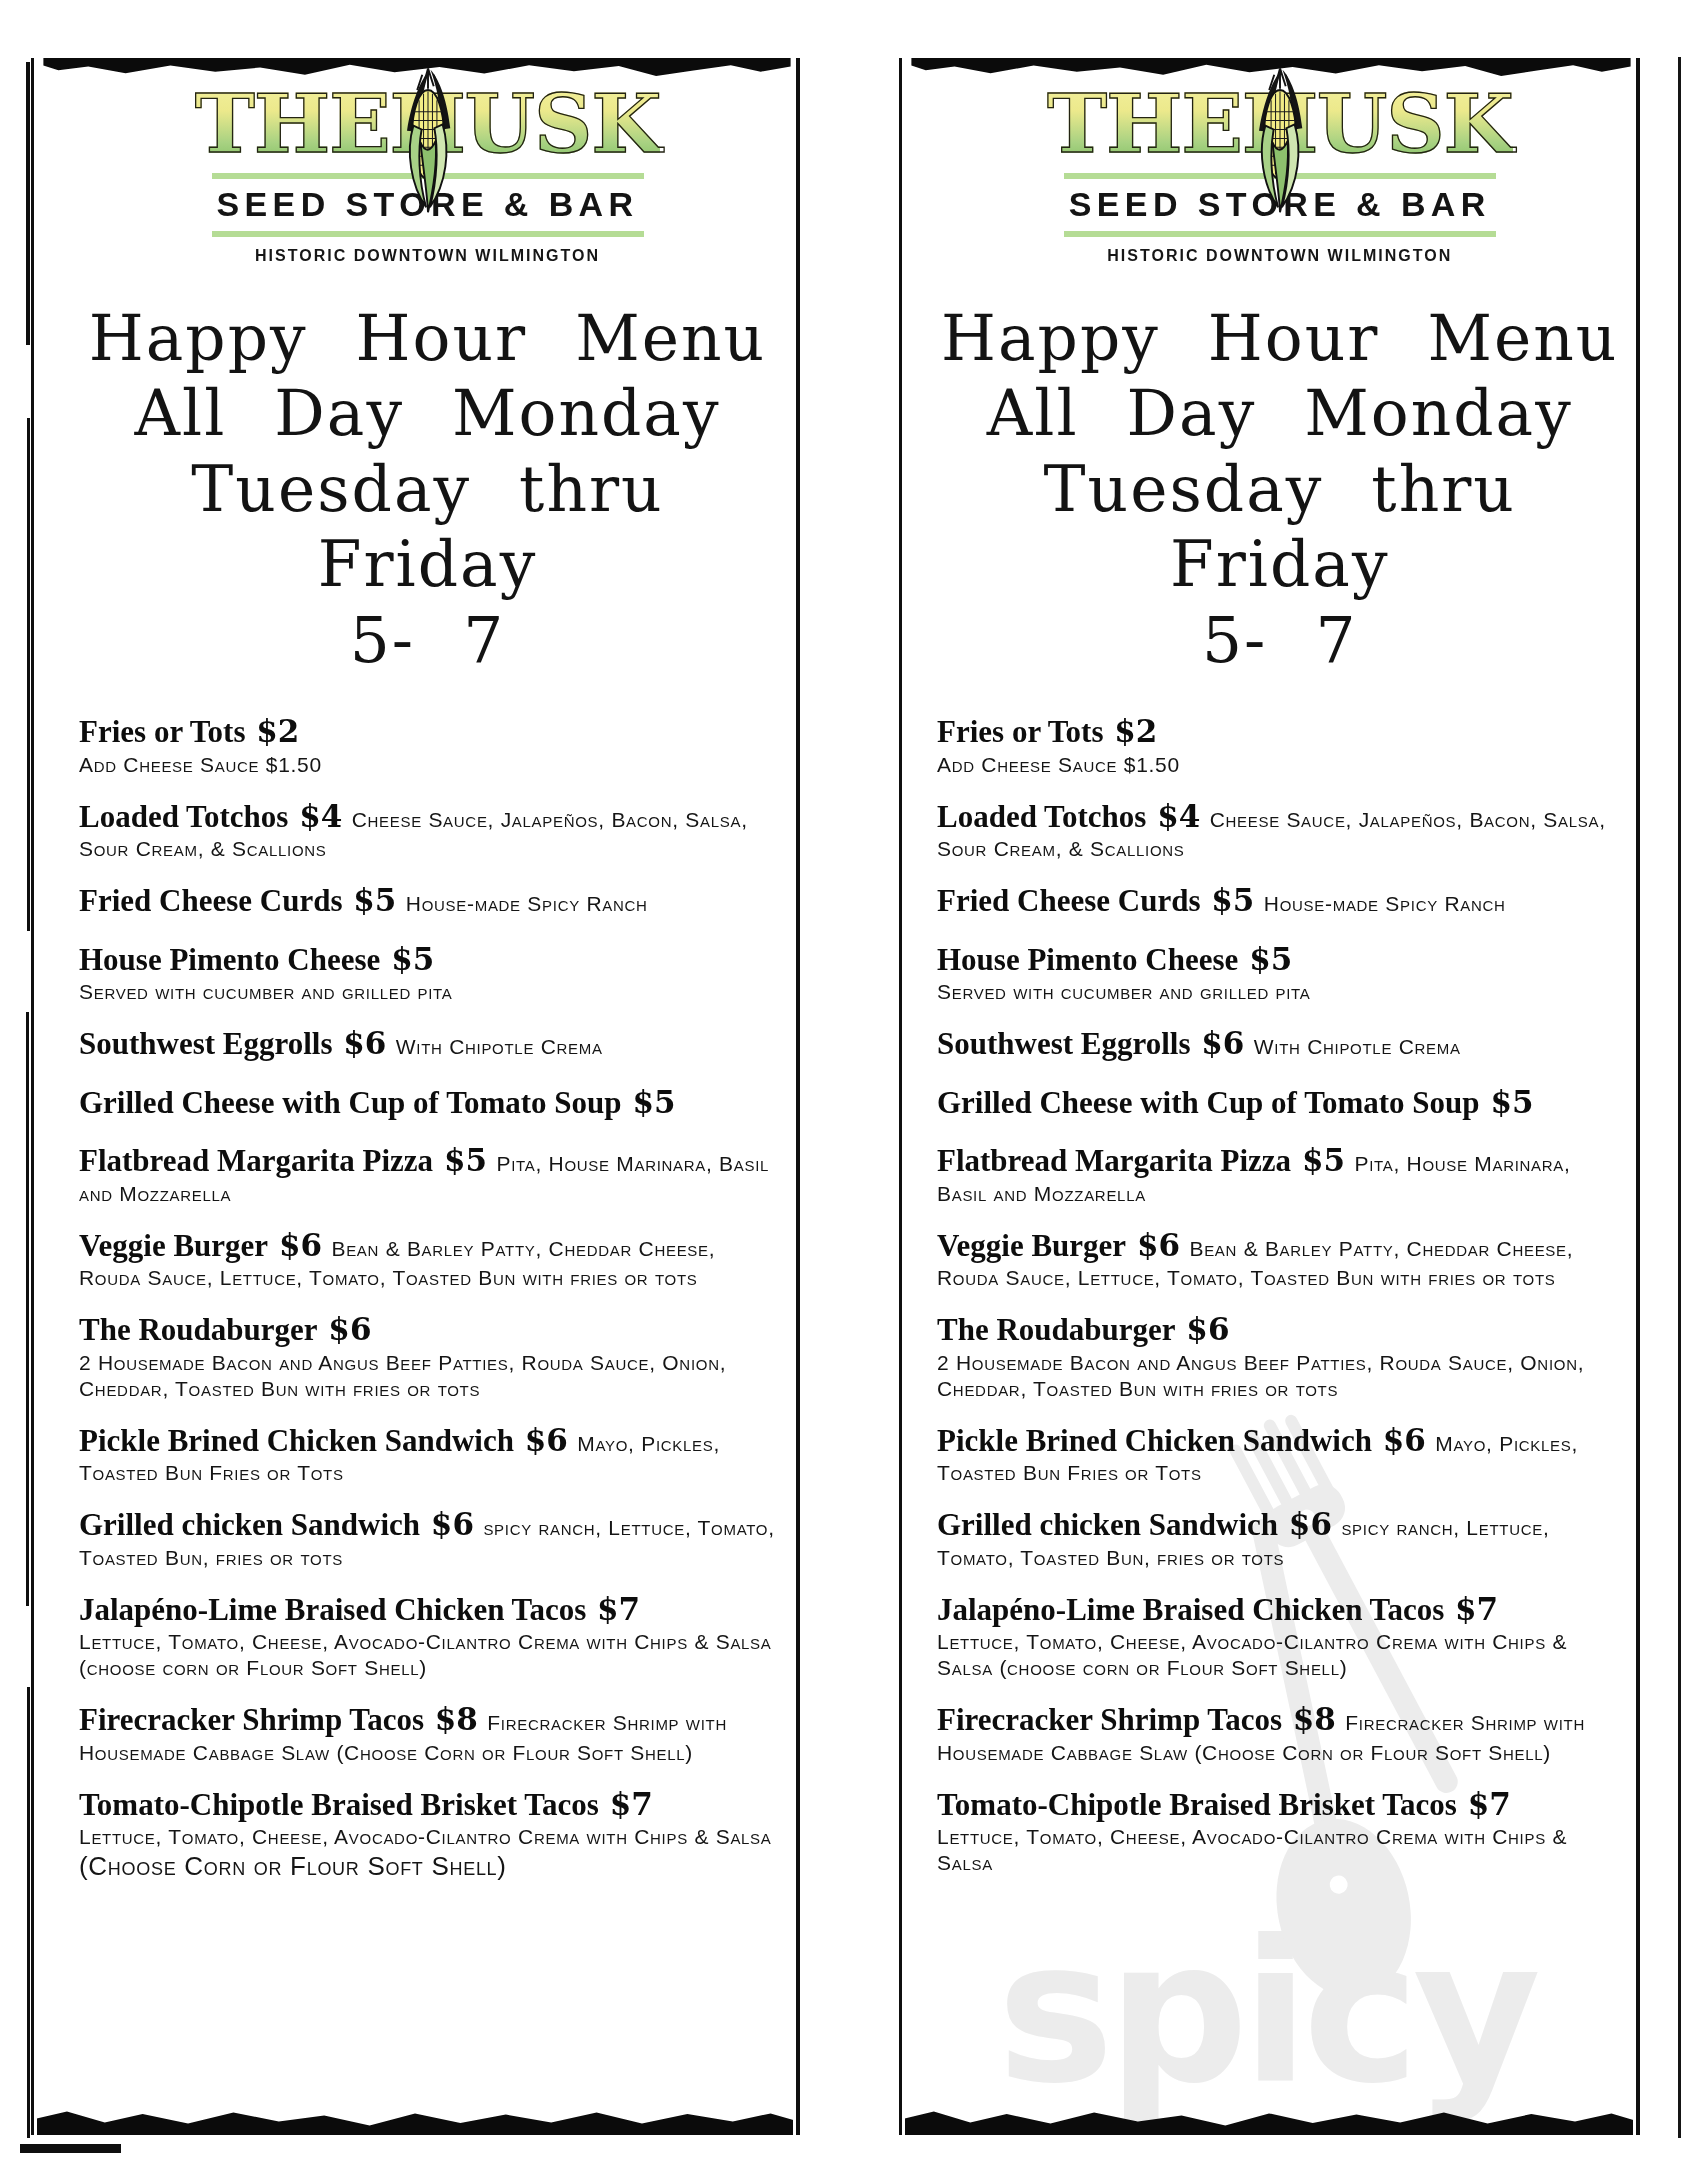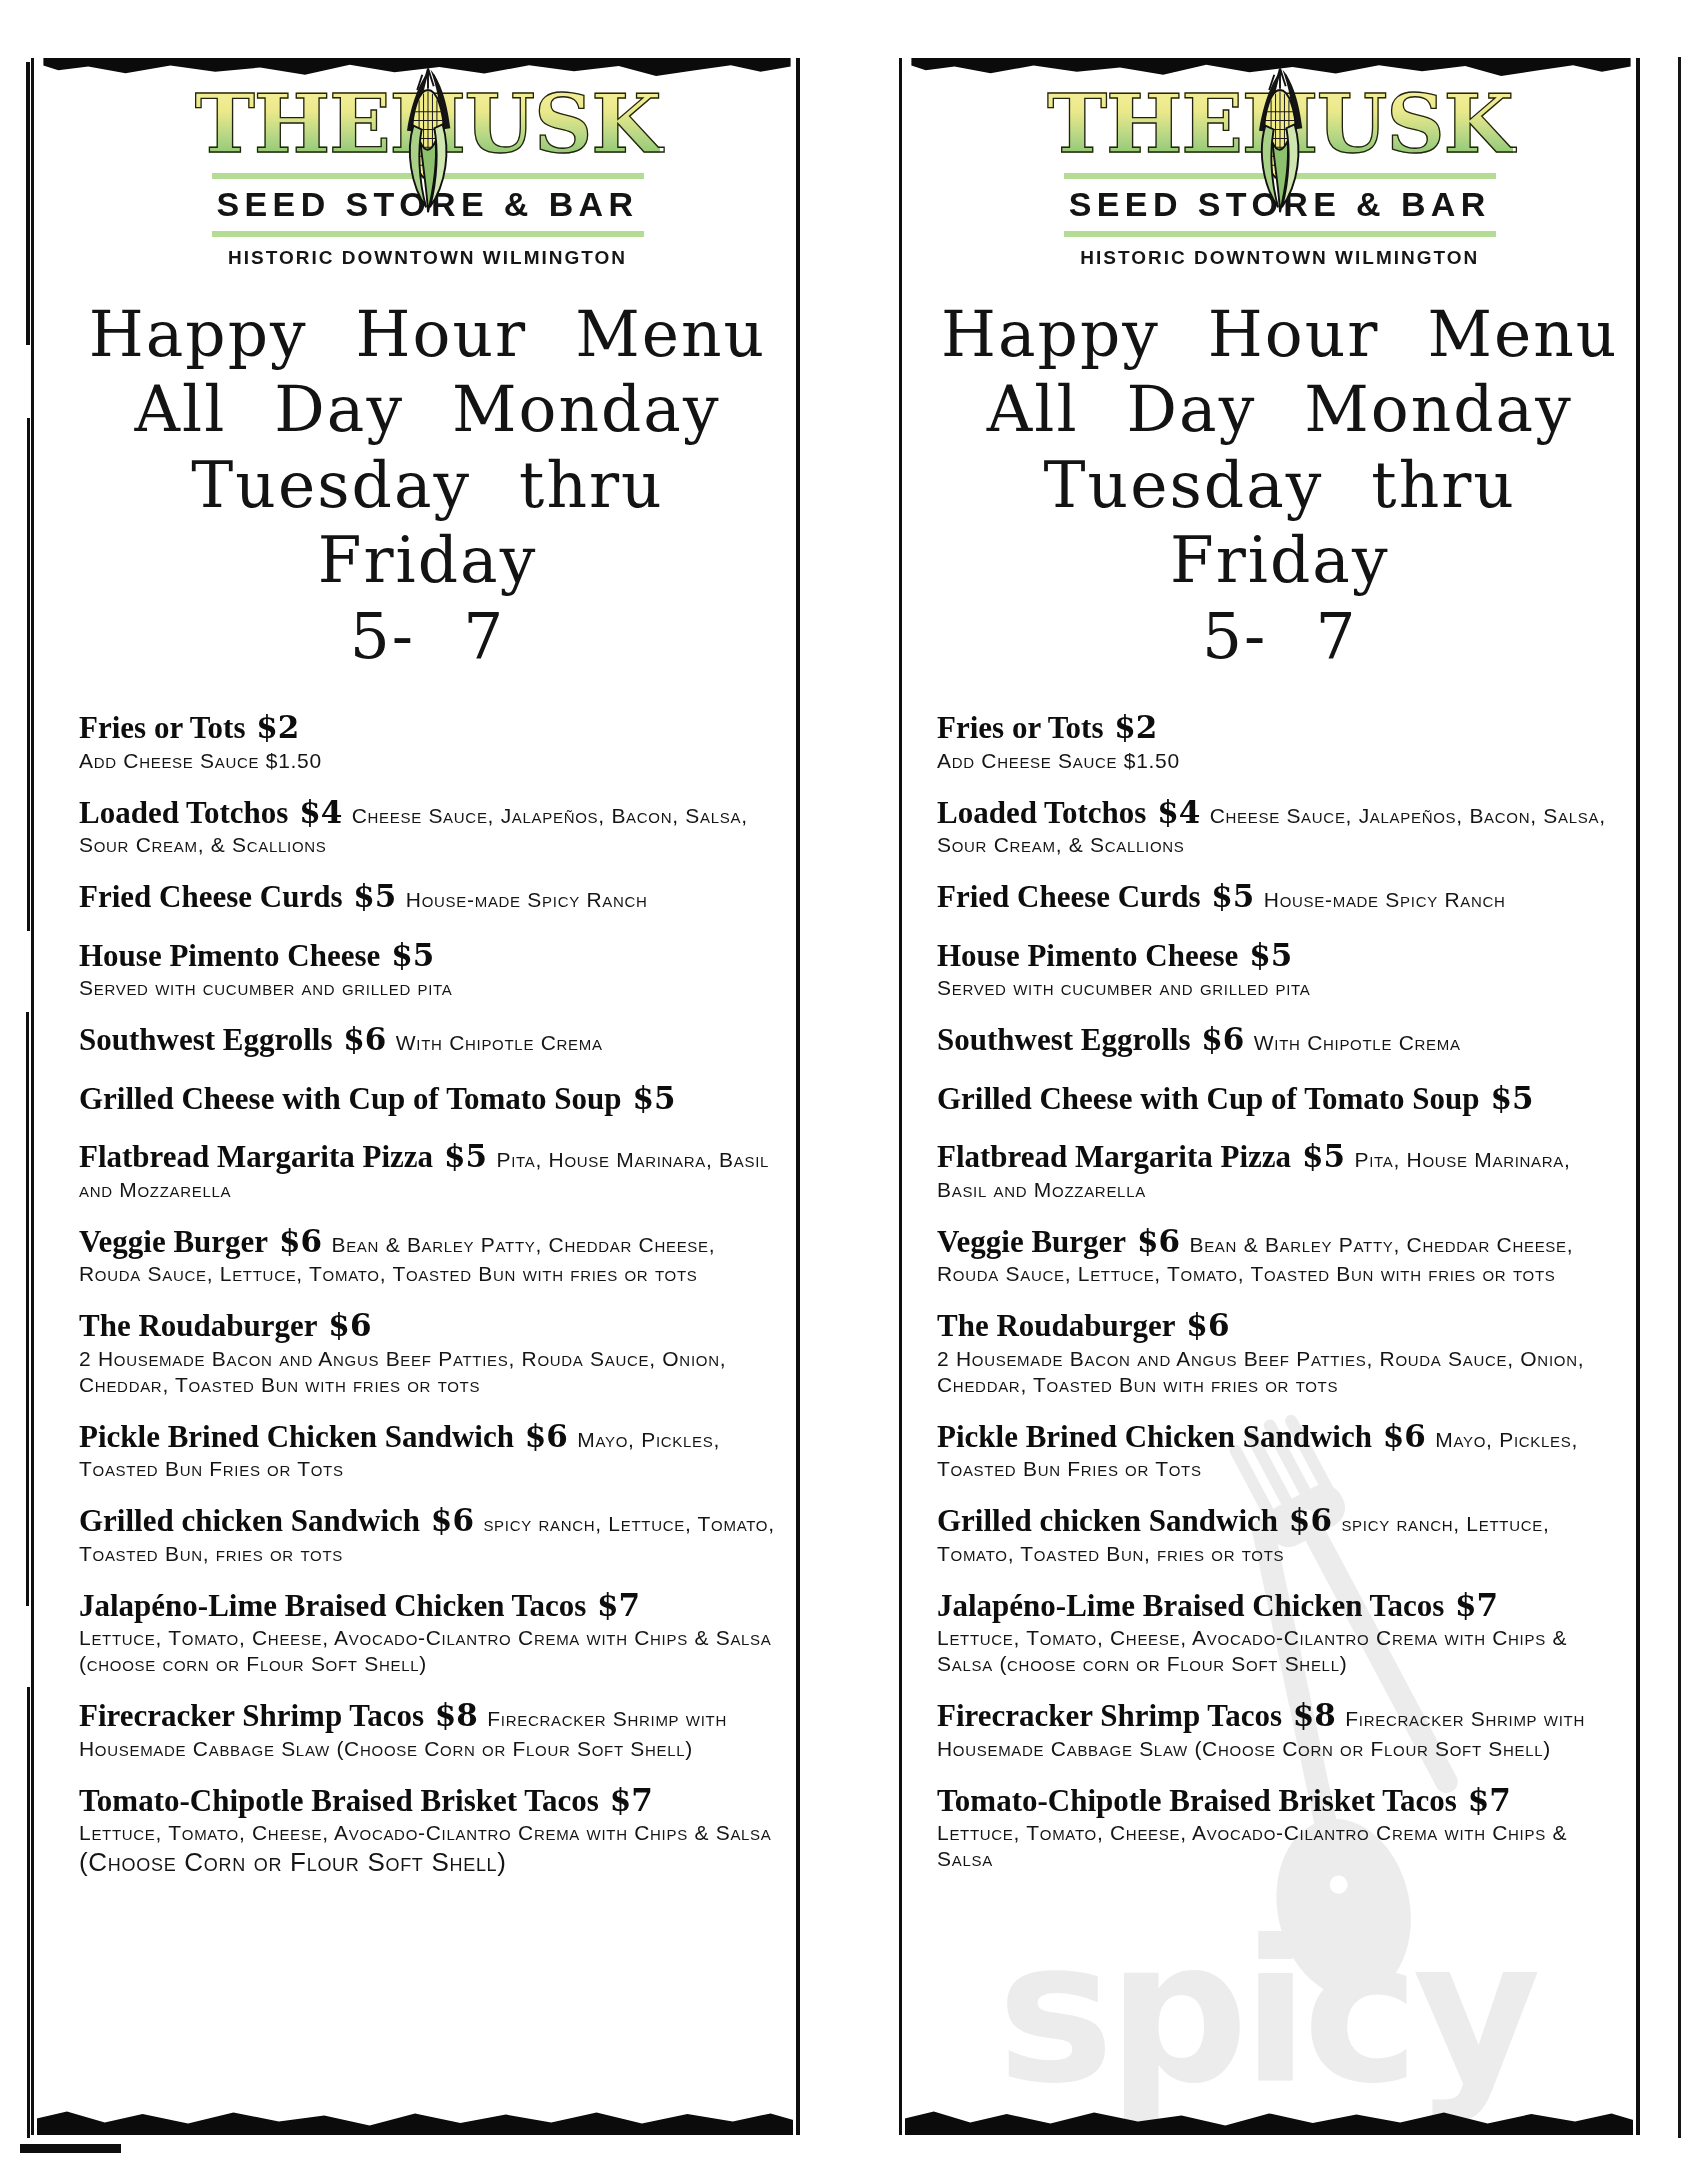--- a/index.html
+++ b/index.html
@@ -30,24 +30,24 @@
       letter-spacing:-1.3px;color:#a9d07f;}
   @supports (-webkit-background-clip:text){
     .husk-title span.gword{background:linear-gradient(180deg,#f3f09c 0%,#ece98c 35%,#a9d282 72%,#7fbe64 100%);
       -webkit-background-clip:text;background-clip:text;color:transparent;
       -webkit-text-stroke:1.3px #232313;}
   }
   .corn{position:absolute;left:50%;transform:translateX(-50%);top:-17.5px;z-index:3;}
   .green-bar{height:6px;background:#b5dc95;width:432px;margin:6.7px auto 0;}
   .seed-line{margin-top:6.7px;font-weight:bold;font-size:34px;letter-spacing:5.4px;color:#141414;
      font-family:"Liberation Sans",sans-serif;text-align:center;}
-  .historic-line{margin-top:9.4px;font-weight:bold;font-size:19px;letter-spacing:2px;color:#161616;}
-
-  
-  .happy{margin-top:28px;text-align:center;font-family:"DejaVu Serif",serif;
+  .historic-line{margin-top:9.4px;font-weight:bold;font-size:16px;letter-spacing:2px;color:#161616;}
+
+  
+  .happy{margin-top:36px;text-align:center;font-family:"DejaVu Serif",serif;
      font-size:63px;line-height:1.2;letter-spacing:2px;word-spacing:26px;color:#131313;}
 
   
   .menu-list{margin-top:34px;}
   .item{line-height:1.24;margin-bottom:19px;}
   .nm{font-family:Liberation Serif, serif;font-weight:bold;font-size:31px;color:#0d0d0d;}
   .pr{font-family:"DejaVu Serif",serif;font-weight:bold;font-size:31px;color:#0d0d0d;margin-left:10.8px;}
   .d{font-family:"Liberation Sans",sans-serif;font-variant:small-caps;font-size:21px;
      letter-spacing:0.7px;color:#151515;margin-left:9.4px;}
   .d.block{display:block;margin-left:0;}

